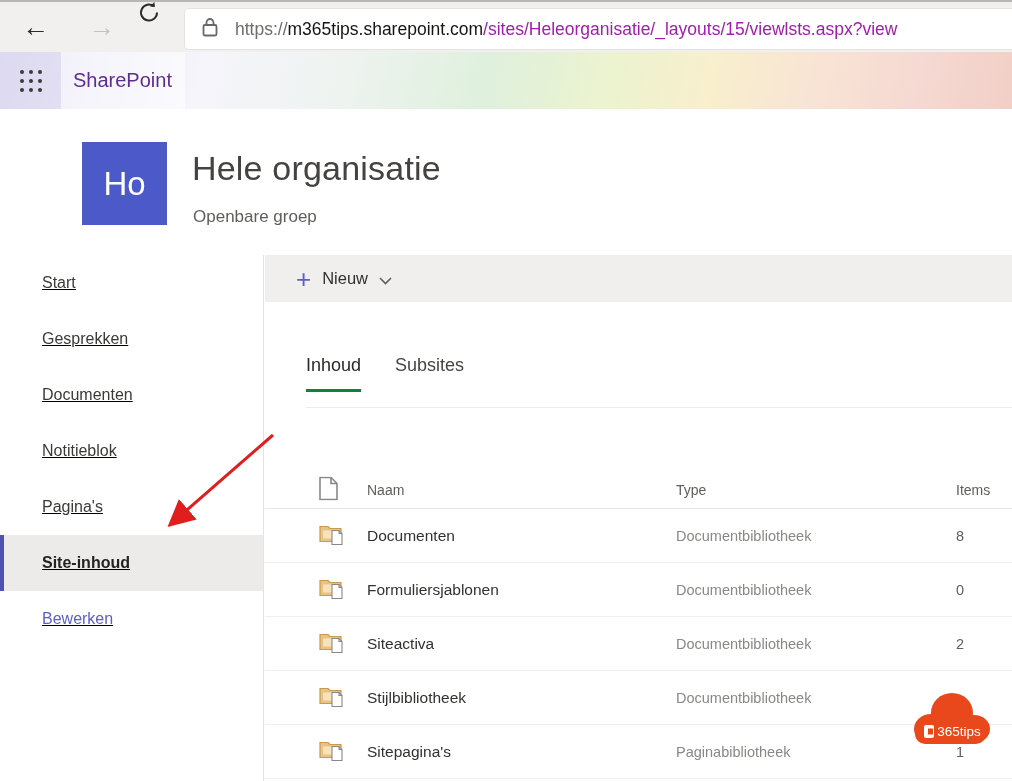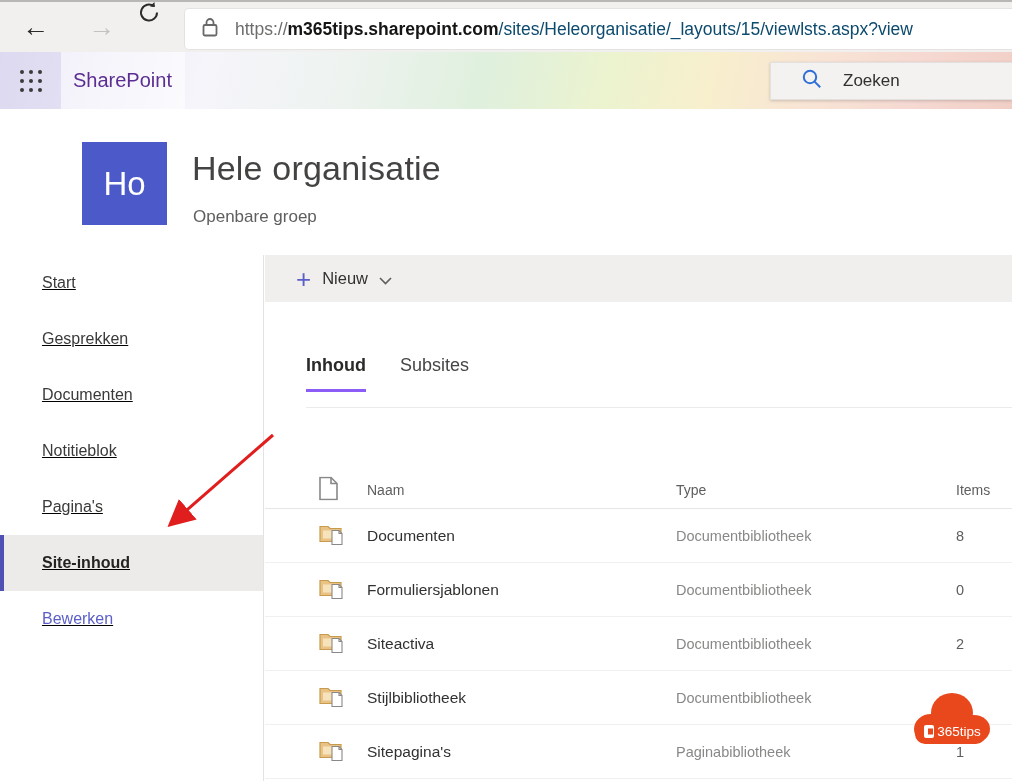--- a/index.html
+++ b/index.html
@@ -16,22 +16,22 @@
     font-size:27px; color:#2b2b2b; line-height:1; cursor:pointer; }
   .nav-back { left:22px; }
   .nav-fwd  { left:88px; color:#c4c2c0; }
   .nav-refresh { left:136px; top:13px; }
   .url-bar { position:absolute; left:185px; top:7px; right:0; height:40px;
     background:#fff; border-radius:4px 0 0 4px; box-shadow:0 0 0 1px #e5e3e1;
     display:flex; align-items:center; white-space:nowrap; overflow:hidden; }
   .lock-icon { margin-left:16px; flex:0 0 auto; }
   .url-text { margin-left:16px; font-size:17.5px; }
   .url-scheme { color:#6f6d6b; }
-  .url-domain { color:#161514;font-weight:bold; }
-  .url-path { color:#0c4a6e; }
+  .url-domain { color:#161514; }
+  .url-path { color:#a21caf; }
 
   
   .suite-bar { position:absolute; top:52px; left:0; right:0; height:57px;
     background:linear-gradient(104deg,
       #d9d5ef 0%, #e9e7f6 9%, #f6f5fb 20%, #eef3f0 34%, #dff0dd 48%,
       #ecf3cf 60%, #f8efcd 70%, #f8e4d5 80%, #f5d9d2 90%, #f1cfc6 100%); }
   .waffle-btn { position:absolute; left:0; top:0; width:61px; height:100%;
     background:rgba(224,220,241,.6); display:grid; place-items:center; cursor:pointer; }
   .waffle { width:22px; display:grid; grid-template-columns:repeat(3,1fr); gap:5px; }
   .waffle span { width:4px; height:4px; border-radius:50%; background:#3b3a39; }
@@ -64,21 +64,21 @@
 
   .main { position:absolute; left:265px; right:0; top:0; bottom:0; background:#fff; }
   .command-bar { height:47px; background:#f0efed; display:flex; align-items:center;
     padding-left:31px; cursor:pointer; }
   .plus-icon { font-size:26px; font-weight:400; color:#5b5fc7; margin-right:11px; line-height:1; }
   .new-label { font-size:16.5px; color:#323130; }
   .chevron-icon { margin-left:11px; margin-top:3px; }
 
   .tabs { position:absolute; left:41px; top:100px; display:flex; gap:34px; }
   .tab { font-size:18px; color:#484644; padding-bottom:13px; cursor:pointer; }
-  .tab.active { font-weight:700; color:#2b2a29; border-bottom:3px solid #8b5cf6; }
+  .tab.active { font-weight:400; color:#2b2a29; border-bottom:3px solid #15803d; }
   .tabs-rule { position:absolute; left:41px; right:0; top:152px; border-top:1px solid #edebe9; }
 
   .table { position:absolute; left:0; right:0; top:217px; bottom:0; overflow:hidden; }
   .thead { position:relative; height:37px; border-bottom:1px solid #e8e6e4; }
   .th { position:absolute; top:50%; transform:translateY(-50%);
     font-size:14px; color:#605e5c; cursor:pointer; }
   .trow { position:relative; height:54px; border-bottom:1px solid #f1f0ee; cursor:pointer; }
   .c-icon  { position:absolute; left:54px; top:50%; transform:translateY(-50%); }
   .c-name  { position:absolute; left:102px; top:50%; transform:translateY(-50%);
     font-size:15.5px; color:#323130; }
@@ -127,29 +127,20 @@
           <span></span>
           <span></span>
           <span></span>
           <span></span>
           <span></span>
       </div>
     </div>
     <div class="brand-plate">
       <span class="brand-text">SharePoint</span>
     </div>
-    <div class="search-box">
-      <span class="search-icon">
-        <svg width="22" height="22" viewBox="0 0 22 22" fill="none">
-          <circle cx="9" cy="9" r="6.2" stroke="#2f6fd6" stroke-width="2"></circle>
-          <line x1="13.6" y1="13.6" x2="19.2" y2="19.2" stroke="#2f6fd6" stroke-width="2"></line>
-        </svg>
-      </span>
-      <span class="search-text">Zoeken</span>
-    </div>
   </div>
 
   <div class="site-header">
     <div class="avatar">Ho</div>
     <div class="site-title">Hele organisatie</div>
     <div class="site-subtitle">Openbare groep</div>
   </div>
 
   <div class="content">
 

